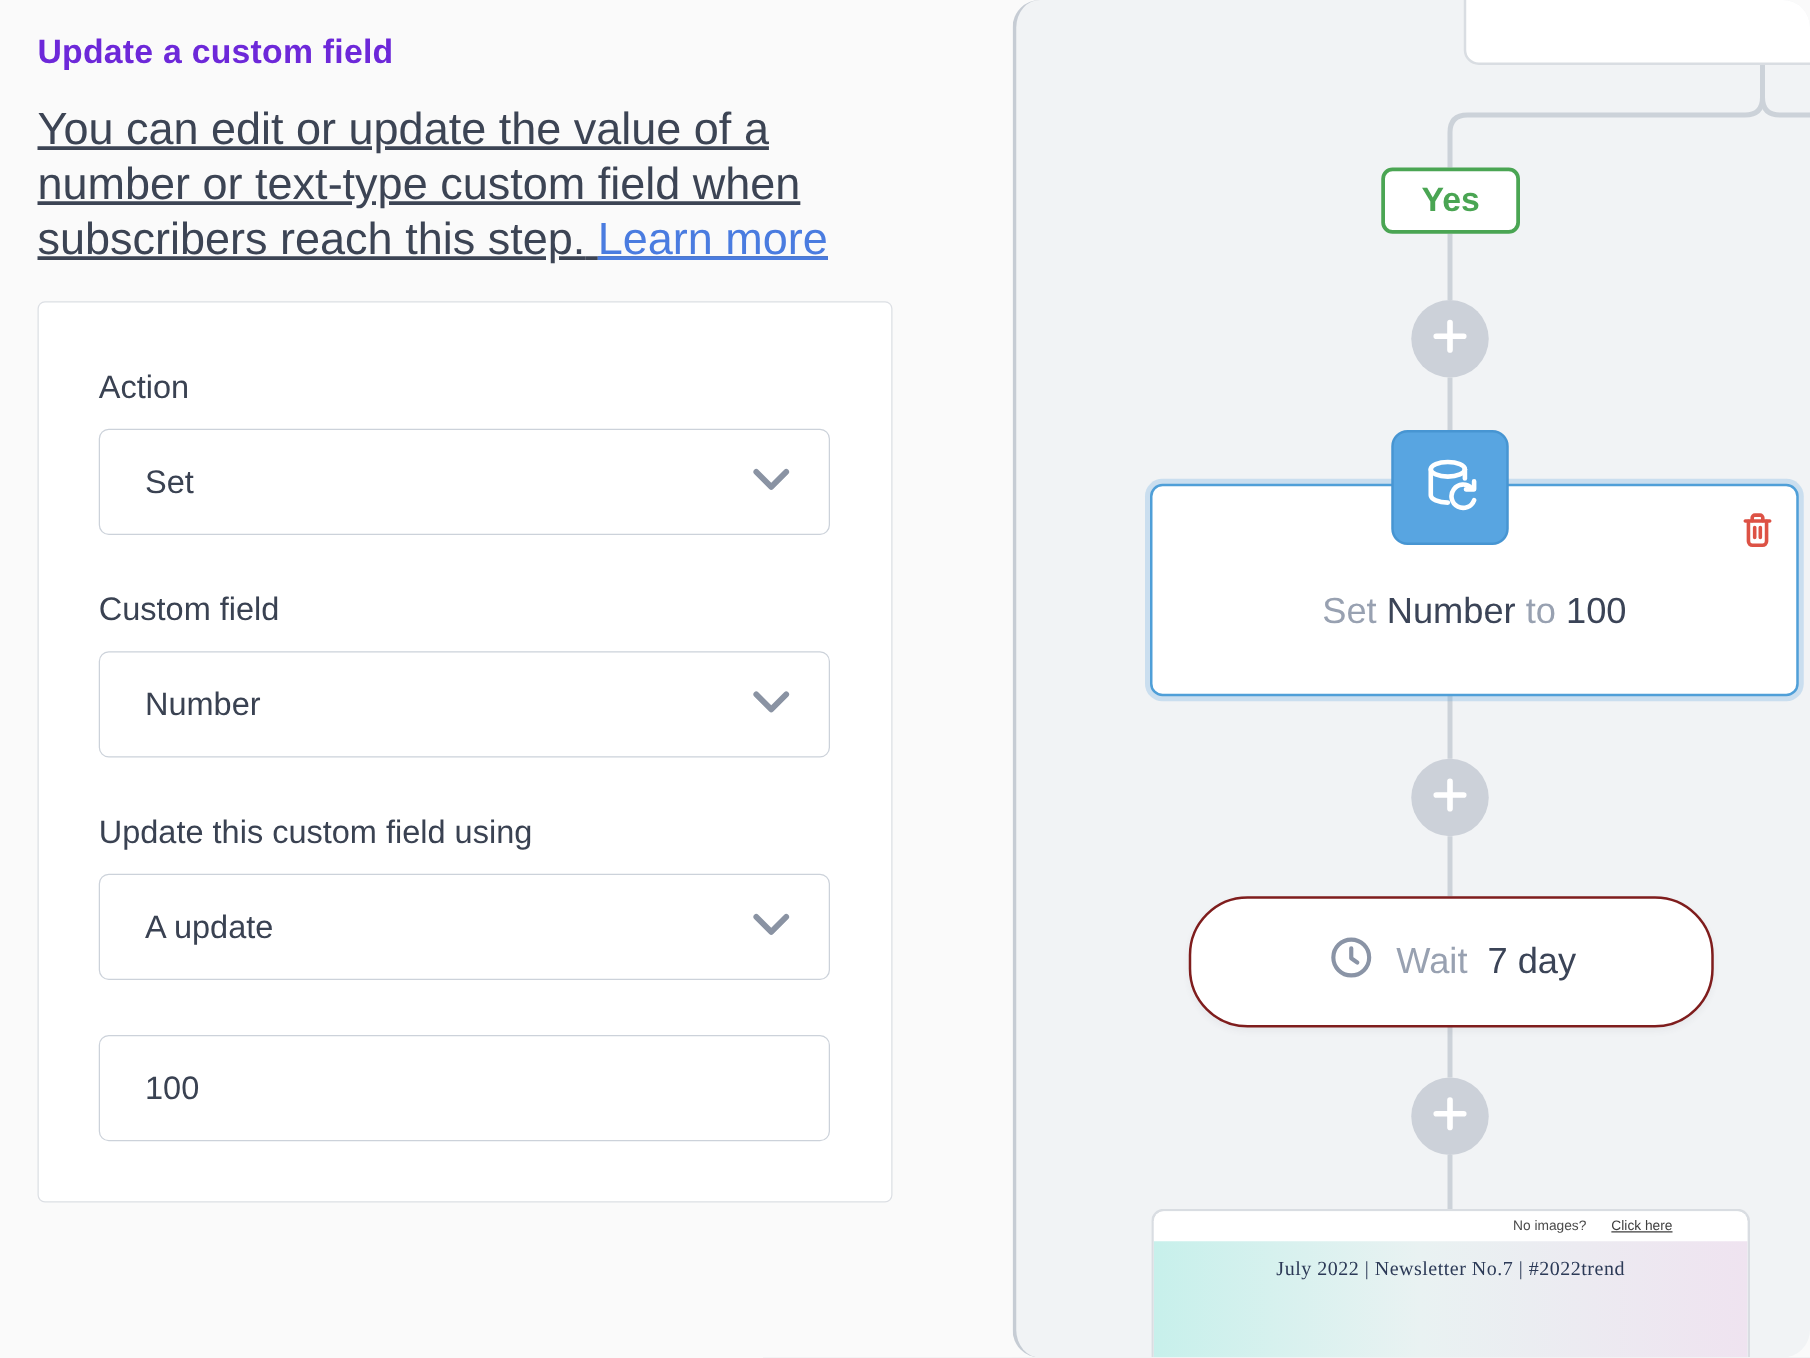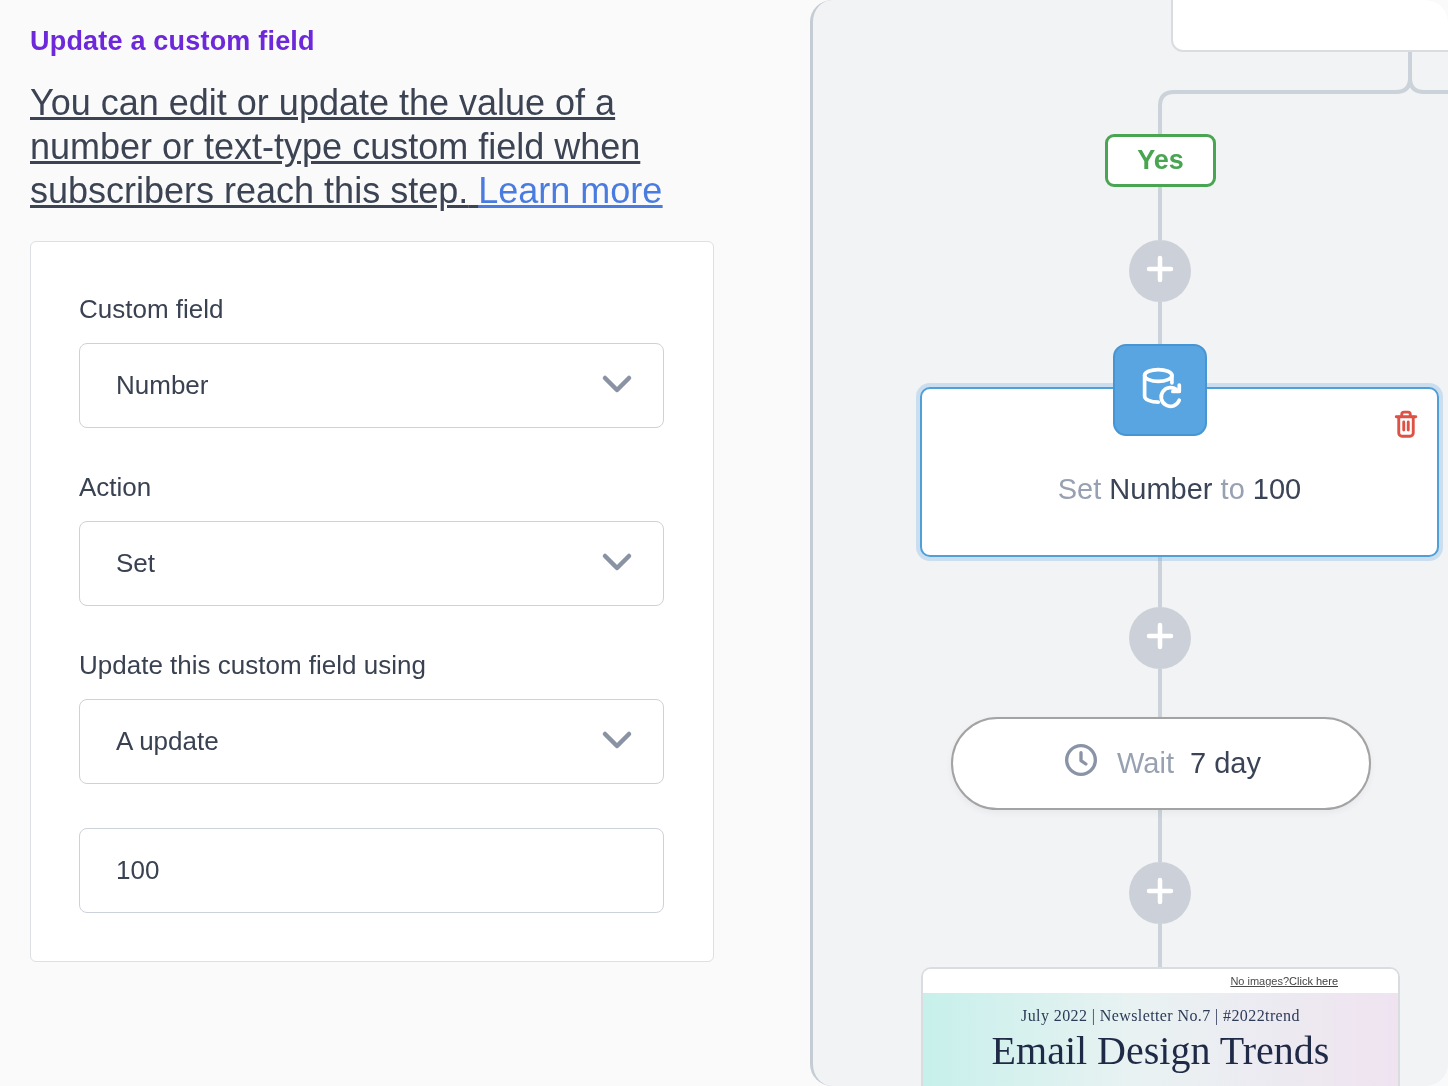--- a/index.html
+++ b/index.html
@@ -69,33 +69,33 @@
   .action-card{
     left:107px;top:387px;width:519px;height:170px;background:#fff;
     border:2px solid #4f9fd8;border-radius:10px;z-index:2;cursor:pointer;
     box-shadow:0 0 0 4px rgba(111,175,224,.30);
     display:flex;align-items:center;justify-content:center;padding-top:34px;
   }
   .action-card .txt{font-size:29px;}
   .muted{color:#98a1b1;} .dark{color:#3b4457;}
   .trash-btn{position:absolute;right:16px;top:18px;width:30px;height:34px;cursor:pointer;}
   .wait-pill{
-    left:138px;top:717px;width:420px;height:93px;background:#fff;
-    border:2px solid #a3a3a3;border-radius:47px;cursor:pointer;
+    left:138px;top:717px;width:420px;height:105px;background:#fff;
+    border:2px solid #7f1d1d;border-radius:47px;cursor:pointer;
     box-shadow:0 3px 6px rgba(60,70,90,.06);
     display:flex;align-items:center;justify-content:center;gap:16px;font-size:29px;
   }
   .email-card{
     left:108px;top:967px;width:479px;height:119px;background:#fff;
     border:2px solid #d9dde2;border-bottom:none;border-radius:10px 10px 0 0;cursor:pointer;
     overflow:hidden;z-index:2;
   }
   .email-topbar{
     height:24px;background:#fff;display:flex;align-items:center;justify-content:flex-end;
-    padding-right:60px;font-size:11px;color:#4b4b4b;gap:0;text-decoration:underline;
+    padding-right:60px;font-size:11px;color:#4b4b4b;gap:20px;
   }
   .email-topbar .click-here{text-decoration:underline;color:#3f3f3f;}
   .email-banner{
     height:95px;text-align:center;
     background:linear-gradient(90deg,#c7f0eb 0%,#e9f2f2 45%,#efe3f0 100%);
     font-family:"Liberation Serif","DejaVu Serif",serif;
   }
   .email-meta{padding-top:14px;font-size:16px;letter-spacing:.4px;color:#2c3a57;}
   .email-heading{margin-top:4px;font-size:40px;color:#1f2a47;line-height:1.1;}
 </style>
@@ -105,35 +105,35 @@
 <div class="app">
 
   <div class="settings">
     <h1>Update a custom field</h1>
     <p><span>You can edit or update the value of a number or text-type custom field when subscribers reach this step.</span>
       <span class="learn-link">Learn more</span></p>
 
     <div class="form-card">
 
       <div class="field-group">
-        <div class="field-label">Custom field</div>
+        <div class="field-label">Action</div>
         <div class="select-box">
-          <span class="sel-value">Number</span>
+          <span class="sel-value">Set</span>
           <span class="chev">
             <svg width="32" height="22" viewBox="0 0 24 16" fill="none">
                 <path d="M3 3.5l9 9 9-9" stroke="#8a93a3" stroke-width="3.4" stroke-linecap="round" stroke-linejoin="round"></path>
               </svg>
           </span>
         </div>
       </div>
 
       <div class="field-group">
-        <div class="field-label">Action</div>
+        <div class="field-label">Custom field</div>
         <div class="select-box">
-          <span class="sel-value">Set</span>
+          <span class="sel-value">Number</span>
           <span class="chev">
             <svg width="32" height="22" viewBox="0 0 24 16" fill="none">
                 <path d="M3 3.5l9 9 9-9" stroke="#8a93a3" stroke-width="3.4" stroke-linecap="round" stroke-linejoin="round"></path>
               </svg>
           </span>
         </div>
       </div>
 
       <div class="field-group">
         <div class="field-label">Update this custom field using</div>
@@ -231,18 +231,17 @@
       <span class="dark">7 day</span>
     </div>
 
     <div class="email-card">
       <div class="email-topbar">
         <span>No images?</span>
         <span class="click-here">Click here</span>
       </div>
       <div class="email-banner">
         <div class="email-meta">July 2022  |  Newsletter No.7  |  #2022trend</div>
-        <div class="email-heading">Email Design Trends</div>
       </div>
     </div>
 
   </div>
 </div>
 
 </body></html>

